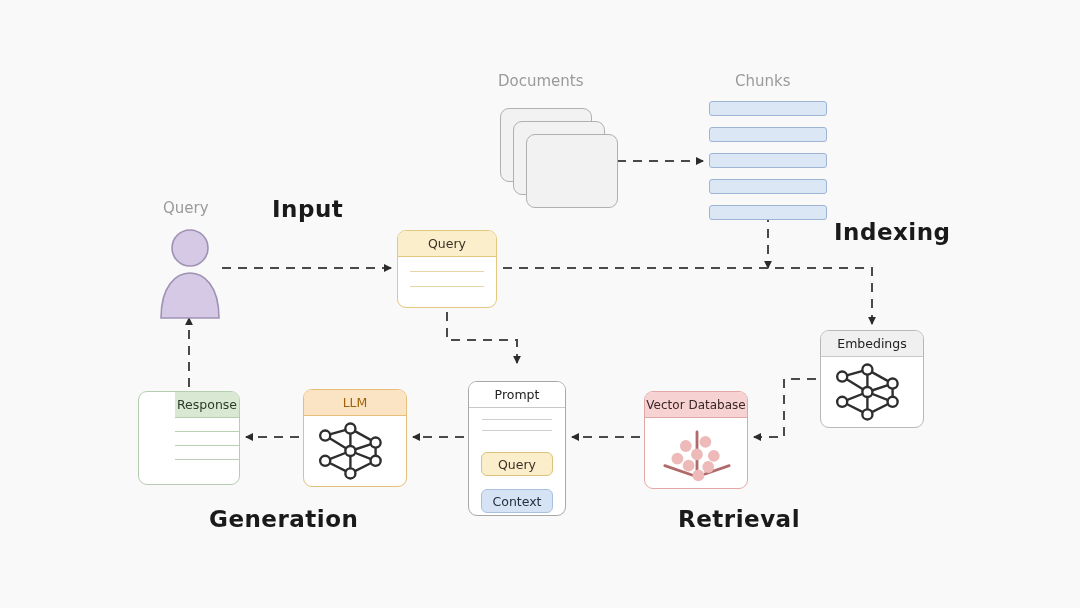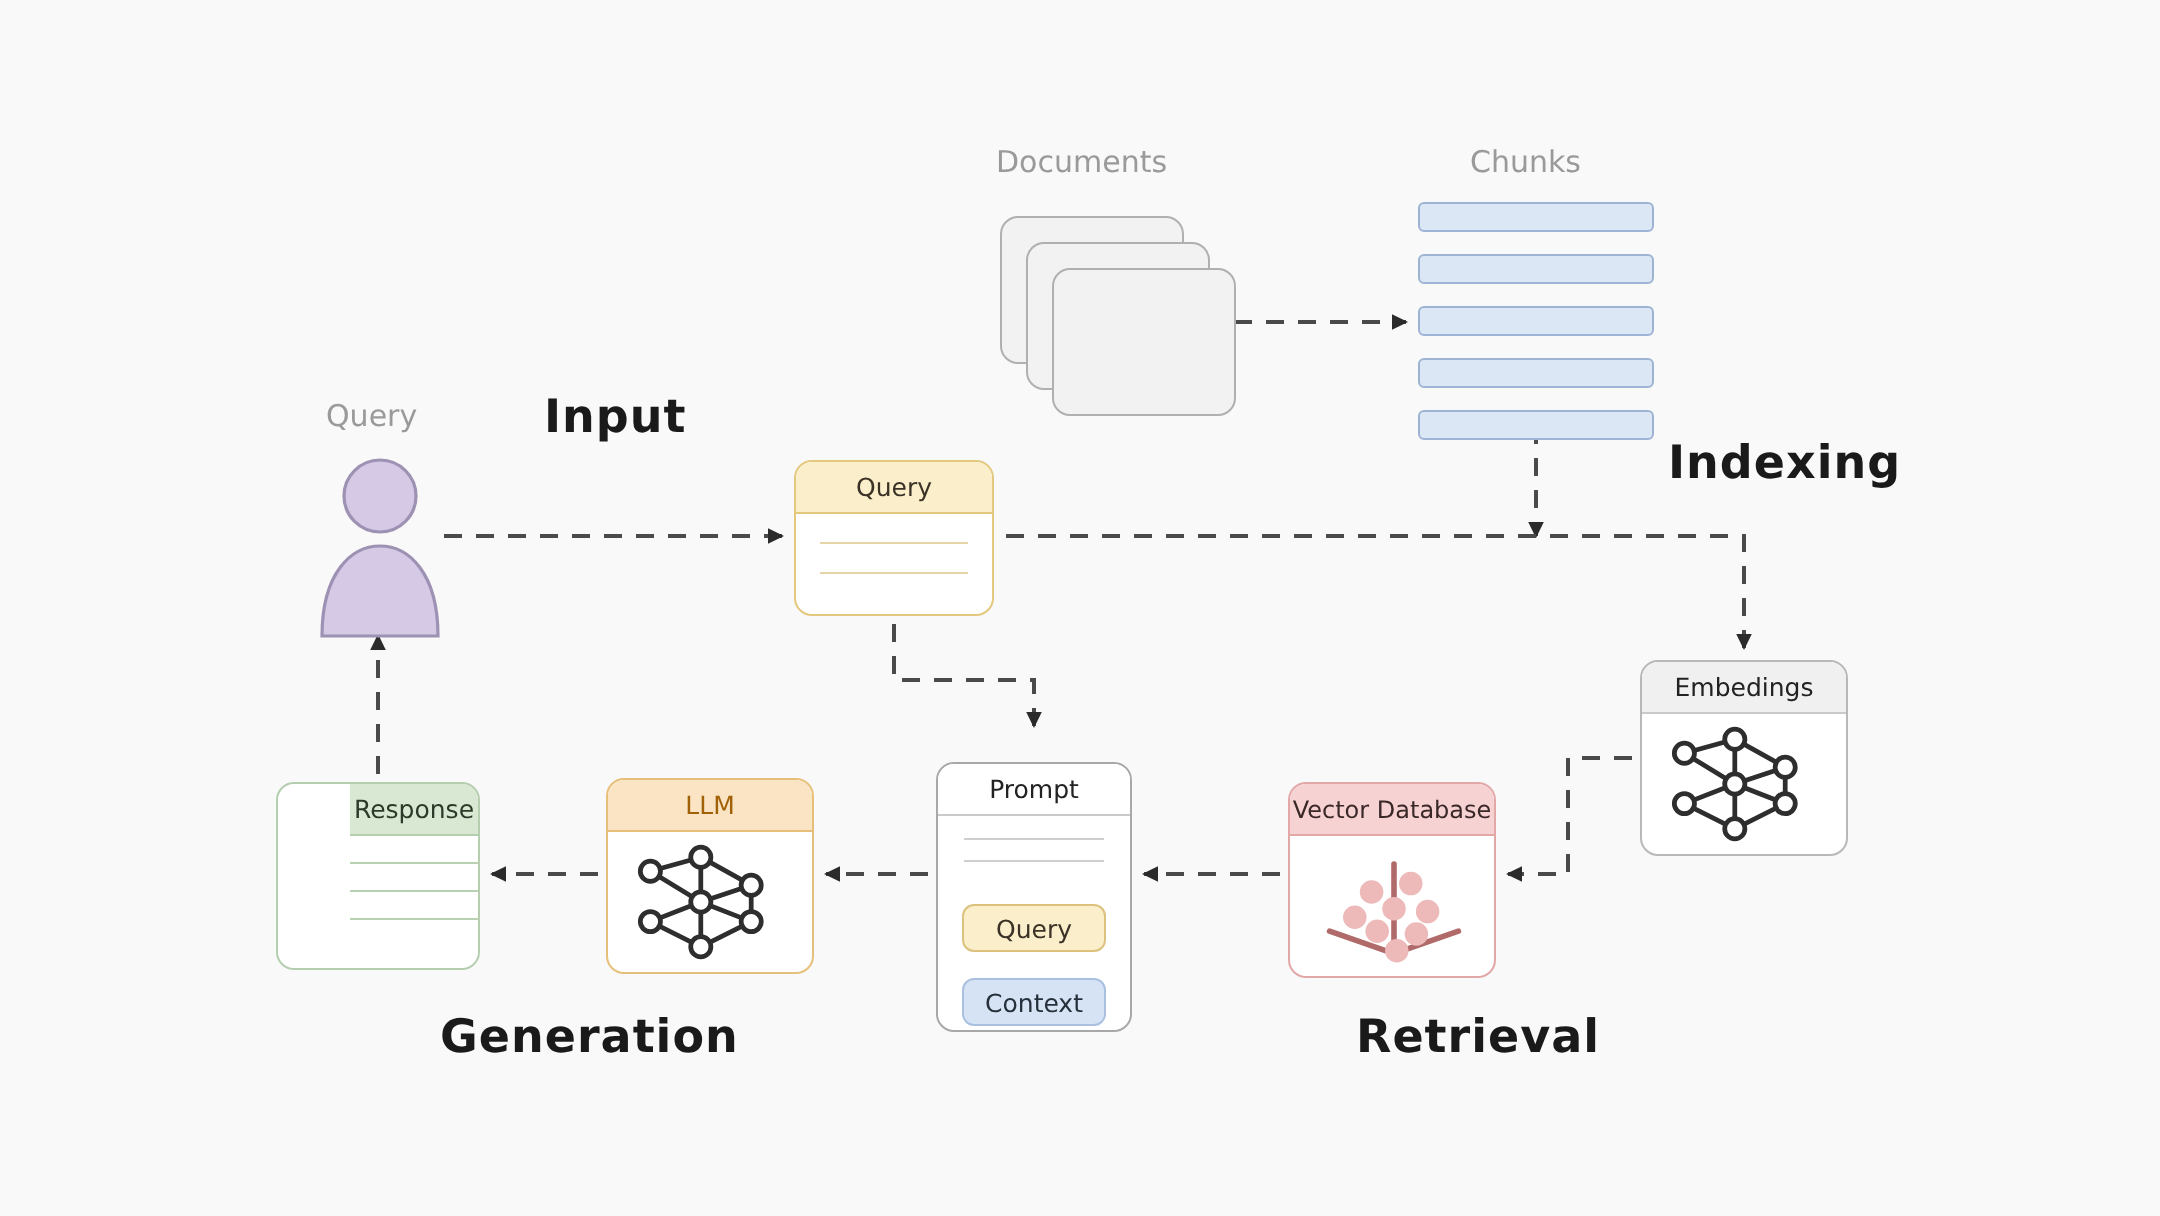--- a/index.html
+++ b/index.html
@@ -200,21 +200,21 @@
       <path d="M189,387 L189,318"></path>
     </g>
   </svg>
 
   <div class="caption" style="left:498px; top:72px; width:90px;">Documents</div>
   <div class="caption" style="left:735px; top:72px; width:66px;">Chunks</div>
   <div class="caption" style="left:163px; top:199px; width:52px;">Query</div>
 
   <div class="section-label" style="left:272px; top:196px;">Input</div>
   <div class="section-label" style="left:834px; top:219px;text-align:right;">Indexing</div>
-  <div class="section-label" style="left:209px; top:506px;margin-left:11px;">Generation</div>
+  <div class="section-label" style="left:209px; top:506px;">Generation</div>
   <div class="section-label" style="left:678px; top:506px;">Retrieval</div>
 
   <div style="position:absolute; left:500px; top:108px; width:120px; height:100px;">
     <div class="sheet" style="left:0px;  top:0px;"></div>
     <div class="sheet" style="left:13px; top:13px;"></div>
     <div class="sheet" style="left:26px; top:26px;"></div>
   </div>
 
   <div style="position:absolute; left:0; top:0; width:1080px; height:608px;">
     <div class="chunk" style="left:709px; top:101px; width:118px; height:15px;"></div>

